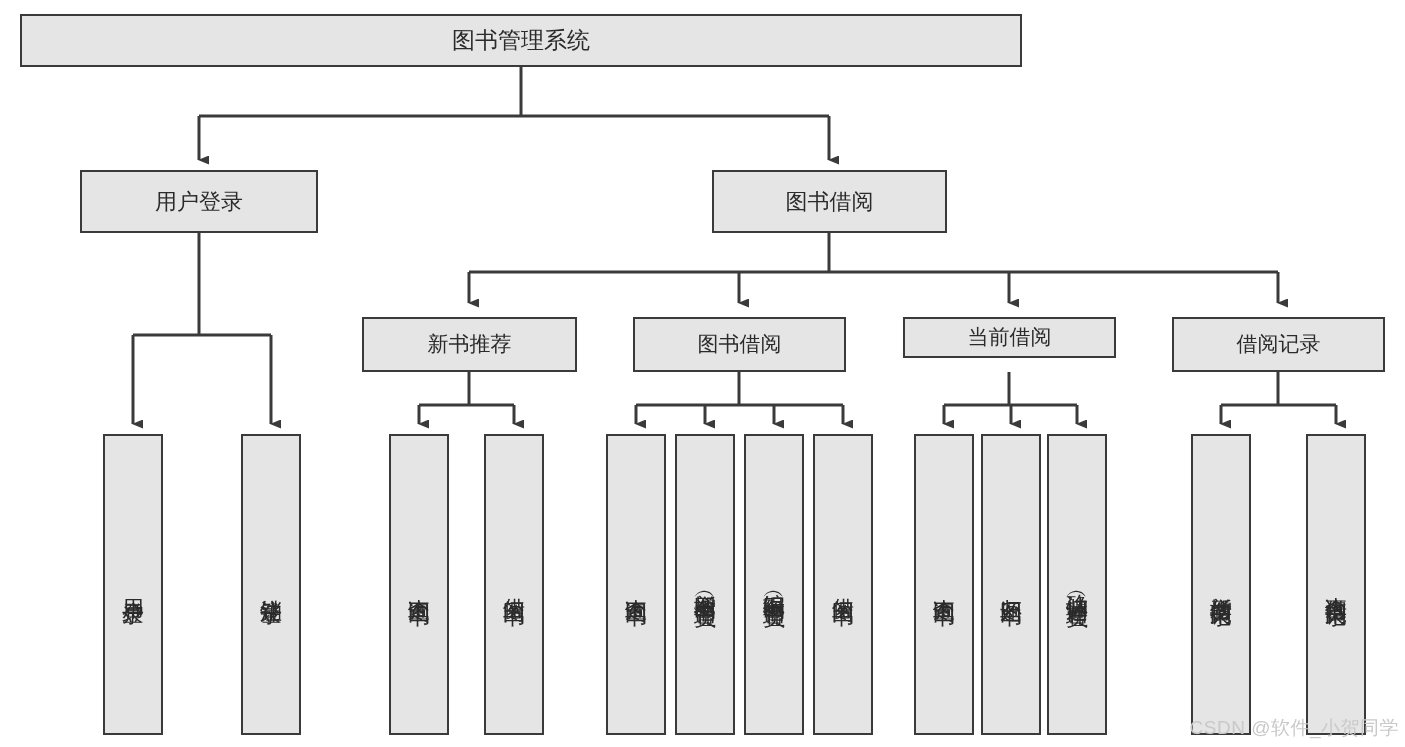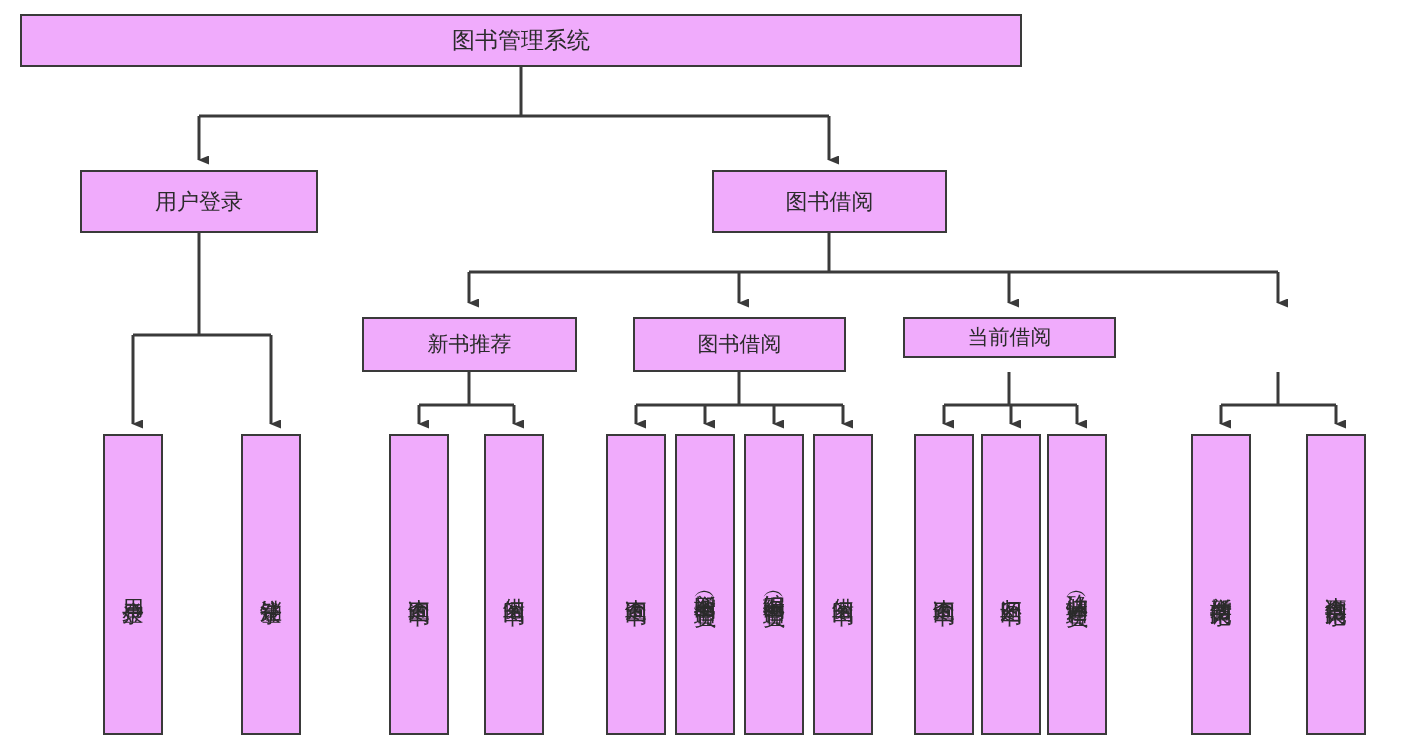--- a/index.html
+++ b/index.html
@@ -22,21 +22,21 @@
     position: absolute;
     left: 0;
     top: 0;
     width: 1405px;
     height: 747px;
     pointer-events: none;
   }
   .node {
     position: absolute;
     box-sizing: border-box;
-    background: #f0abfc;
+    background: #e5e5e5;
     border: 2.5px solid #3a3a3a;
     display: flex;
     align-items: center;
     justify-content: center;
     color: #2b2b2b;
     z-index: 2;
   }
   .node-label {
     display: block;
     text-align: center;
@@ -152,20 +152,23 @@
 
   <div class="node level-2" style="left:362px; top:317px; width:215px; height:55px;">
     <span class="node-label">新书推荐</span>
   </div>
   <div class="node level-2" style="left:633px; top:317px; width:213px; height:55px;">
     <span class="node-label">图书借阅</span>
   </div>
   <div class="node level-2" style="left:903px; top:317px; width:213px; height:41px;">
     <span class="node-label">当前借阅</span>
   </div>
+  <div class="node level-2" style="left:1172px; top:317px; width:213px; height:55px;">
+    <span class="node-label">借阅记录</span>
+  </div>
 
   <div class="node leaf" style="left:103px; top:434px; width:60px; height:301px;">
     <span class="node-label">用户登录</span>
   </div>
   <div class="node leaf" style="left:241px; top:434px; width:60px; height:301px;">
     <span class="node-label">注销登录</span>
   </div>
 
   <div class="node leaf" style="left:389px; top:434px; width:60px; height:301px;">
     <span class="node-label">查询图书</span>
@@ -197,14 +200,15 @@
     <span class="node-label">确认归还（管理员）</span>
   </div>
 
   <div class="node leaf" style="left:1191px; top:434px; width:60px; height:301px;">
     <span class="node-label">新增借阅记录</span>
   </div>
   <div class="node leaf" style="left:1306px; top:434px; width:60px; height:301px;">
     <span class="node-label">查询借阅记录</span>
   </div>
 
+  <div id="watermark">CSDN @软件_小贺同学</div>
 
 </div>
 
 </body></html>

